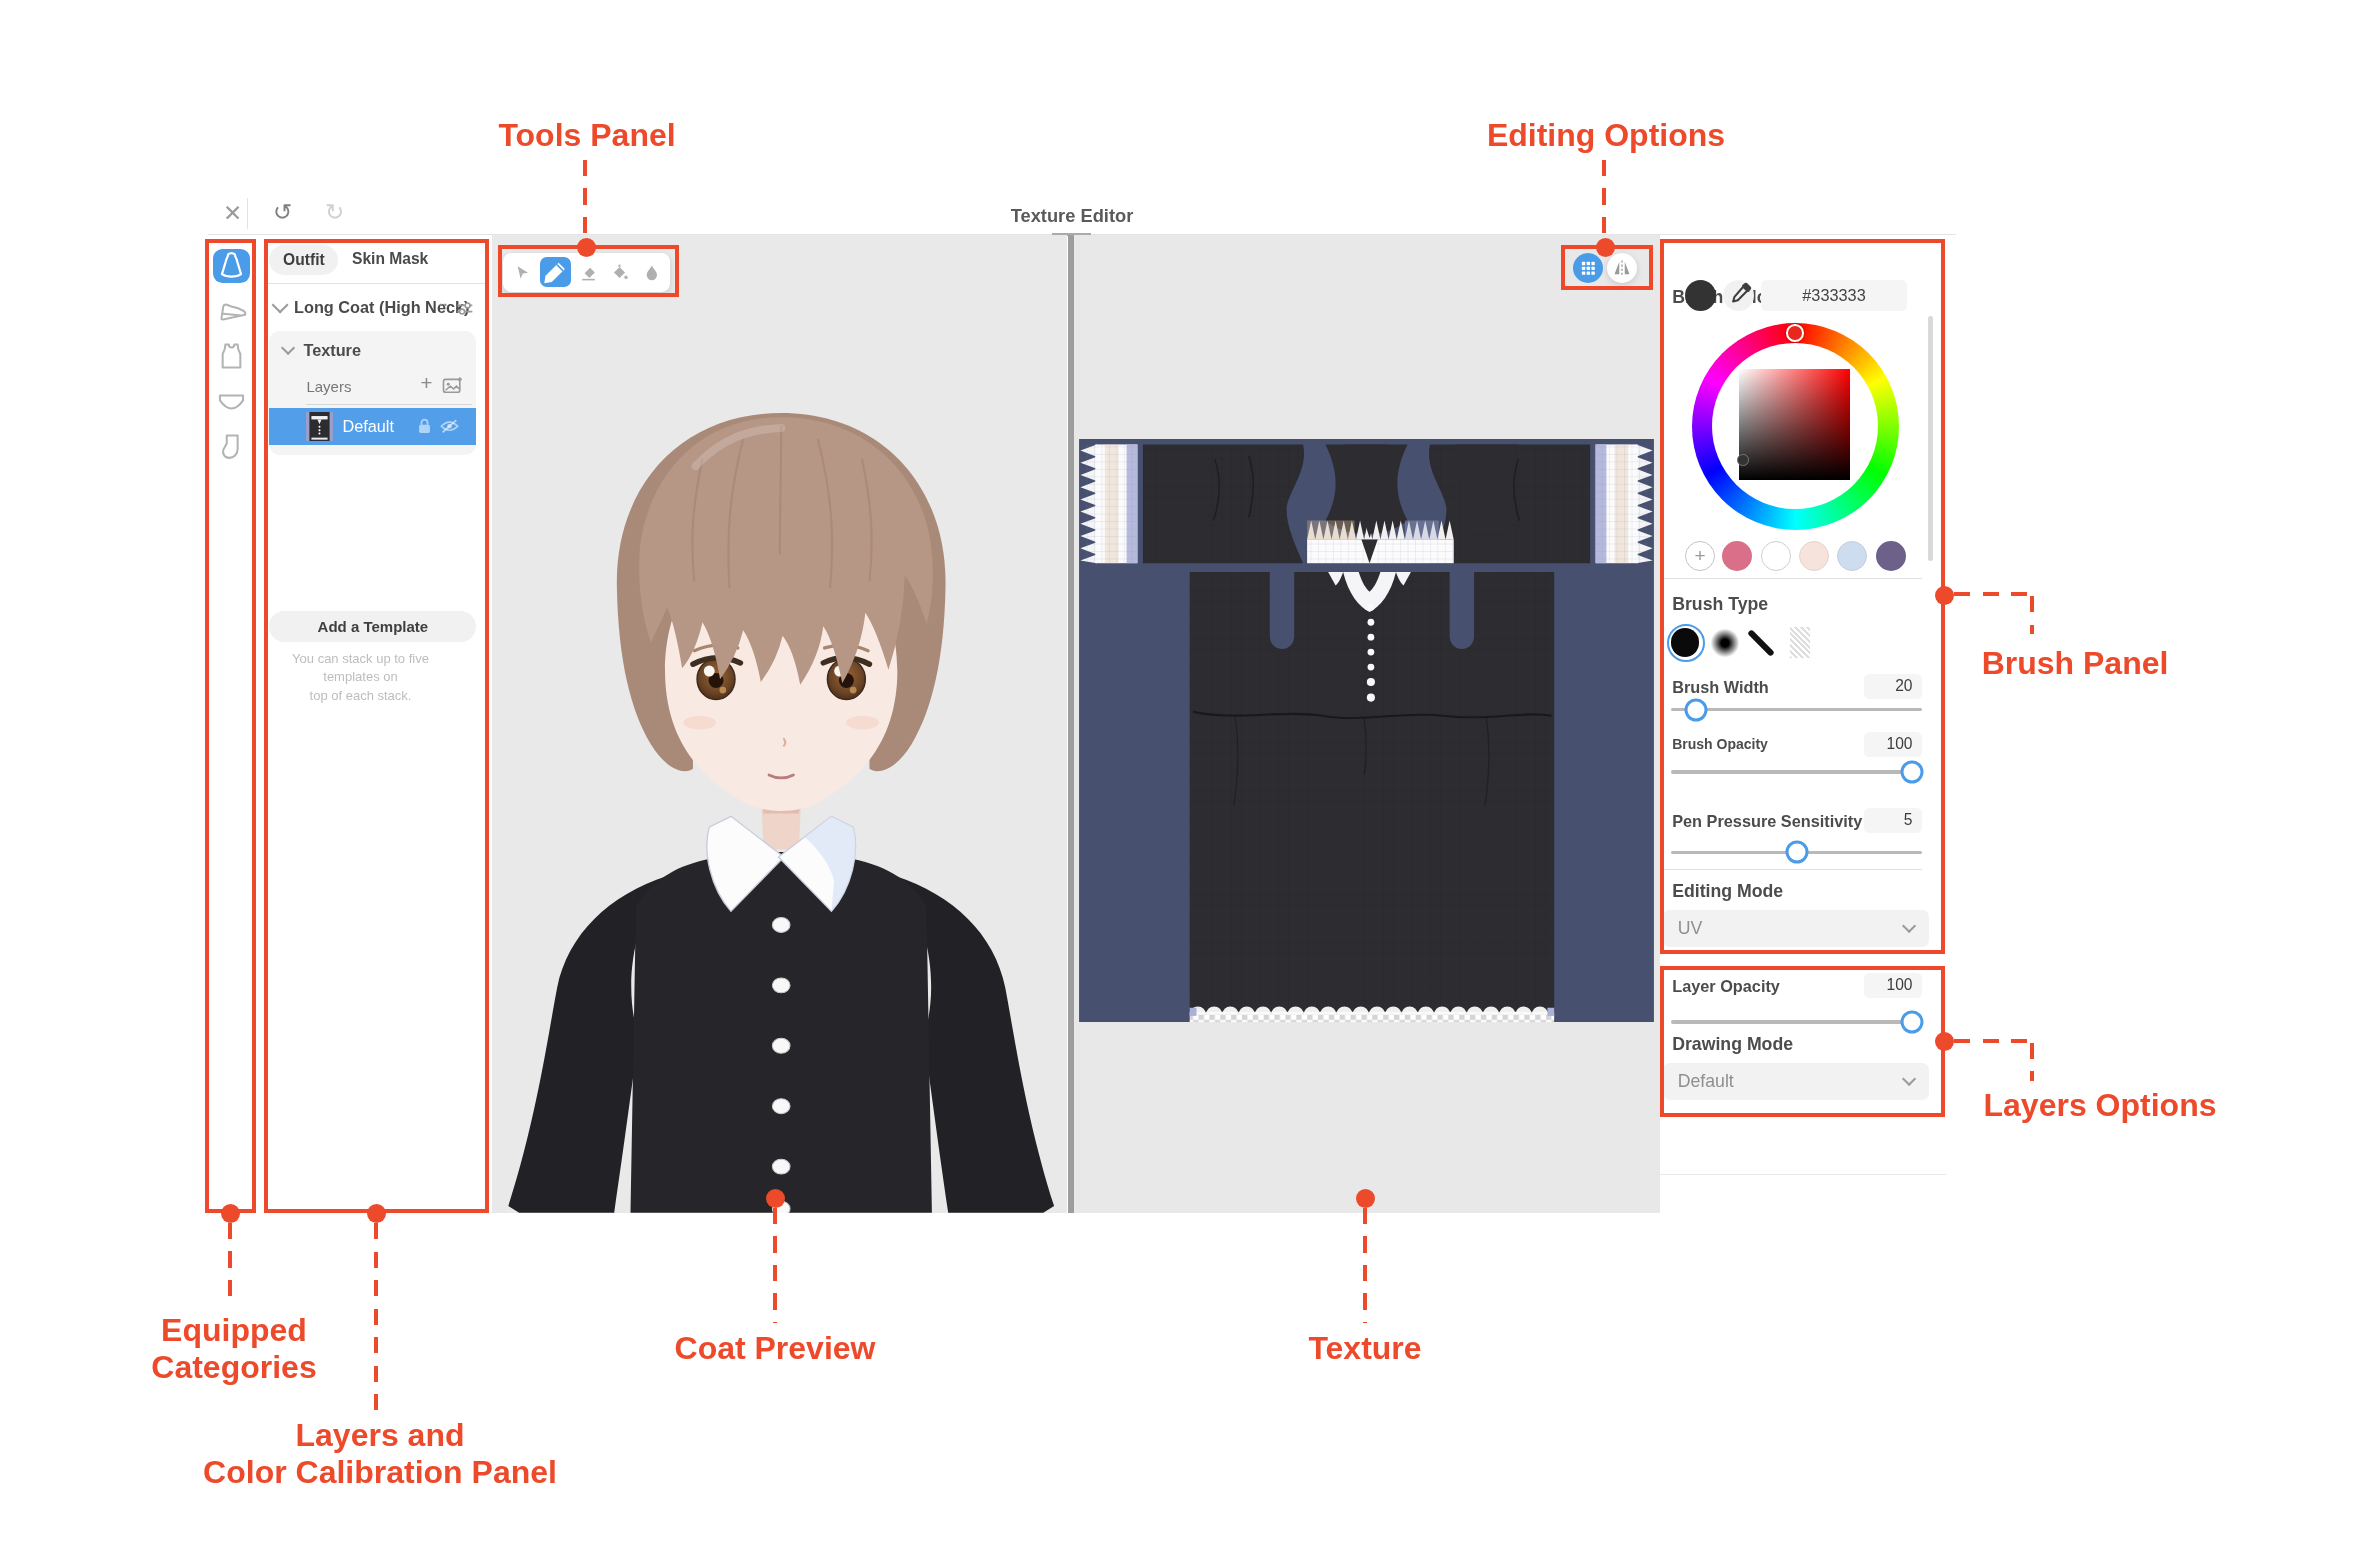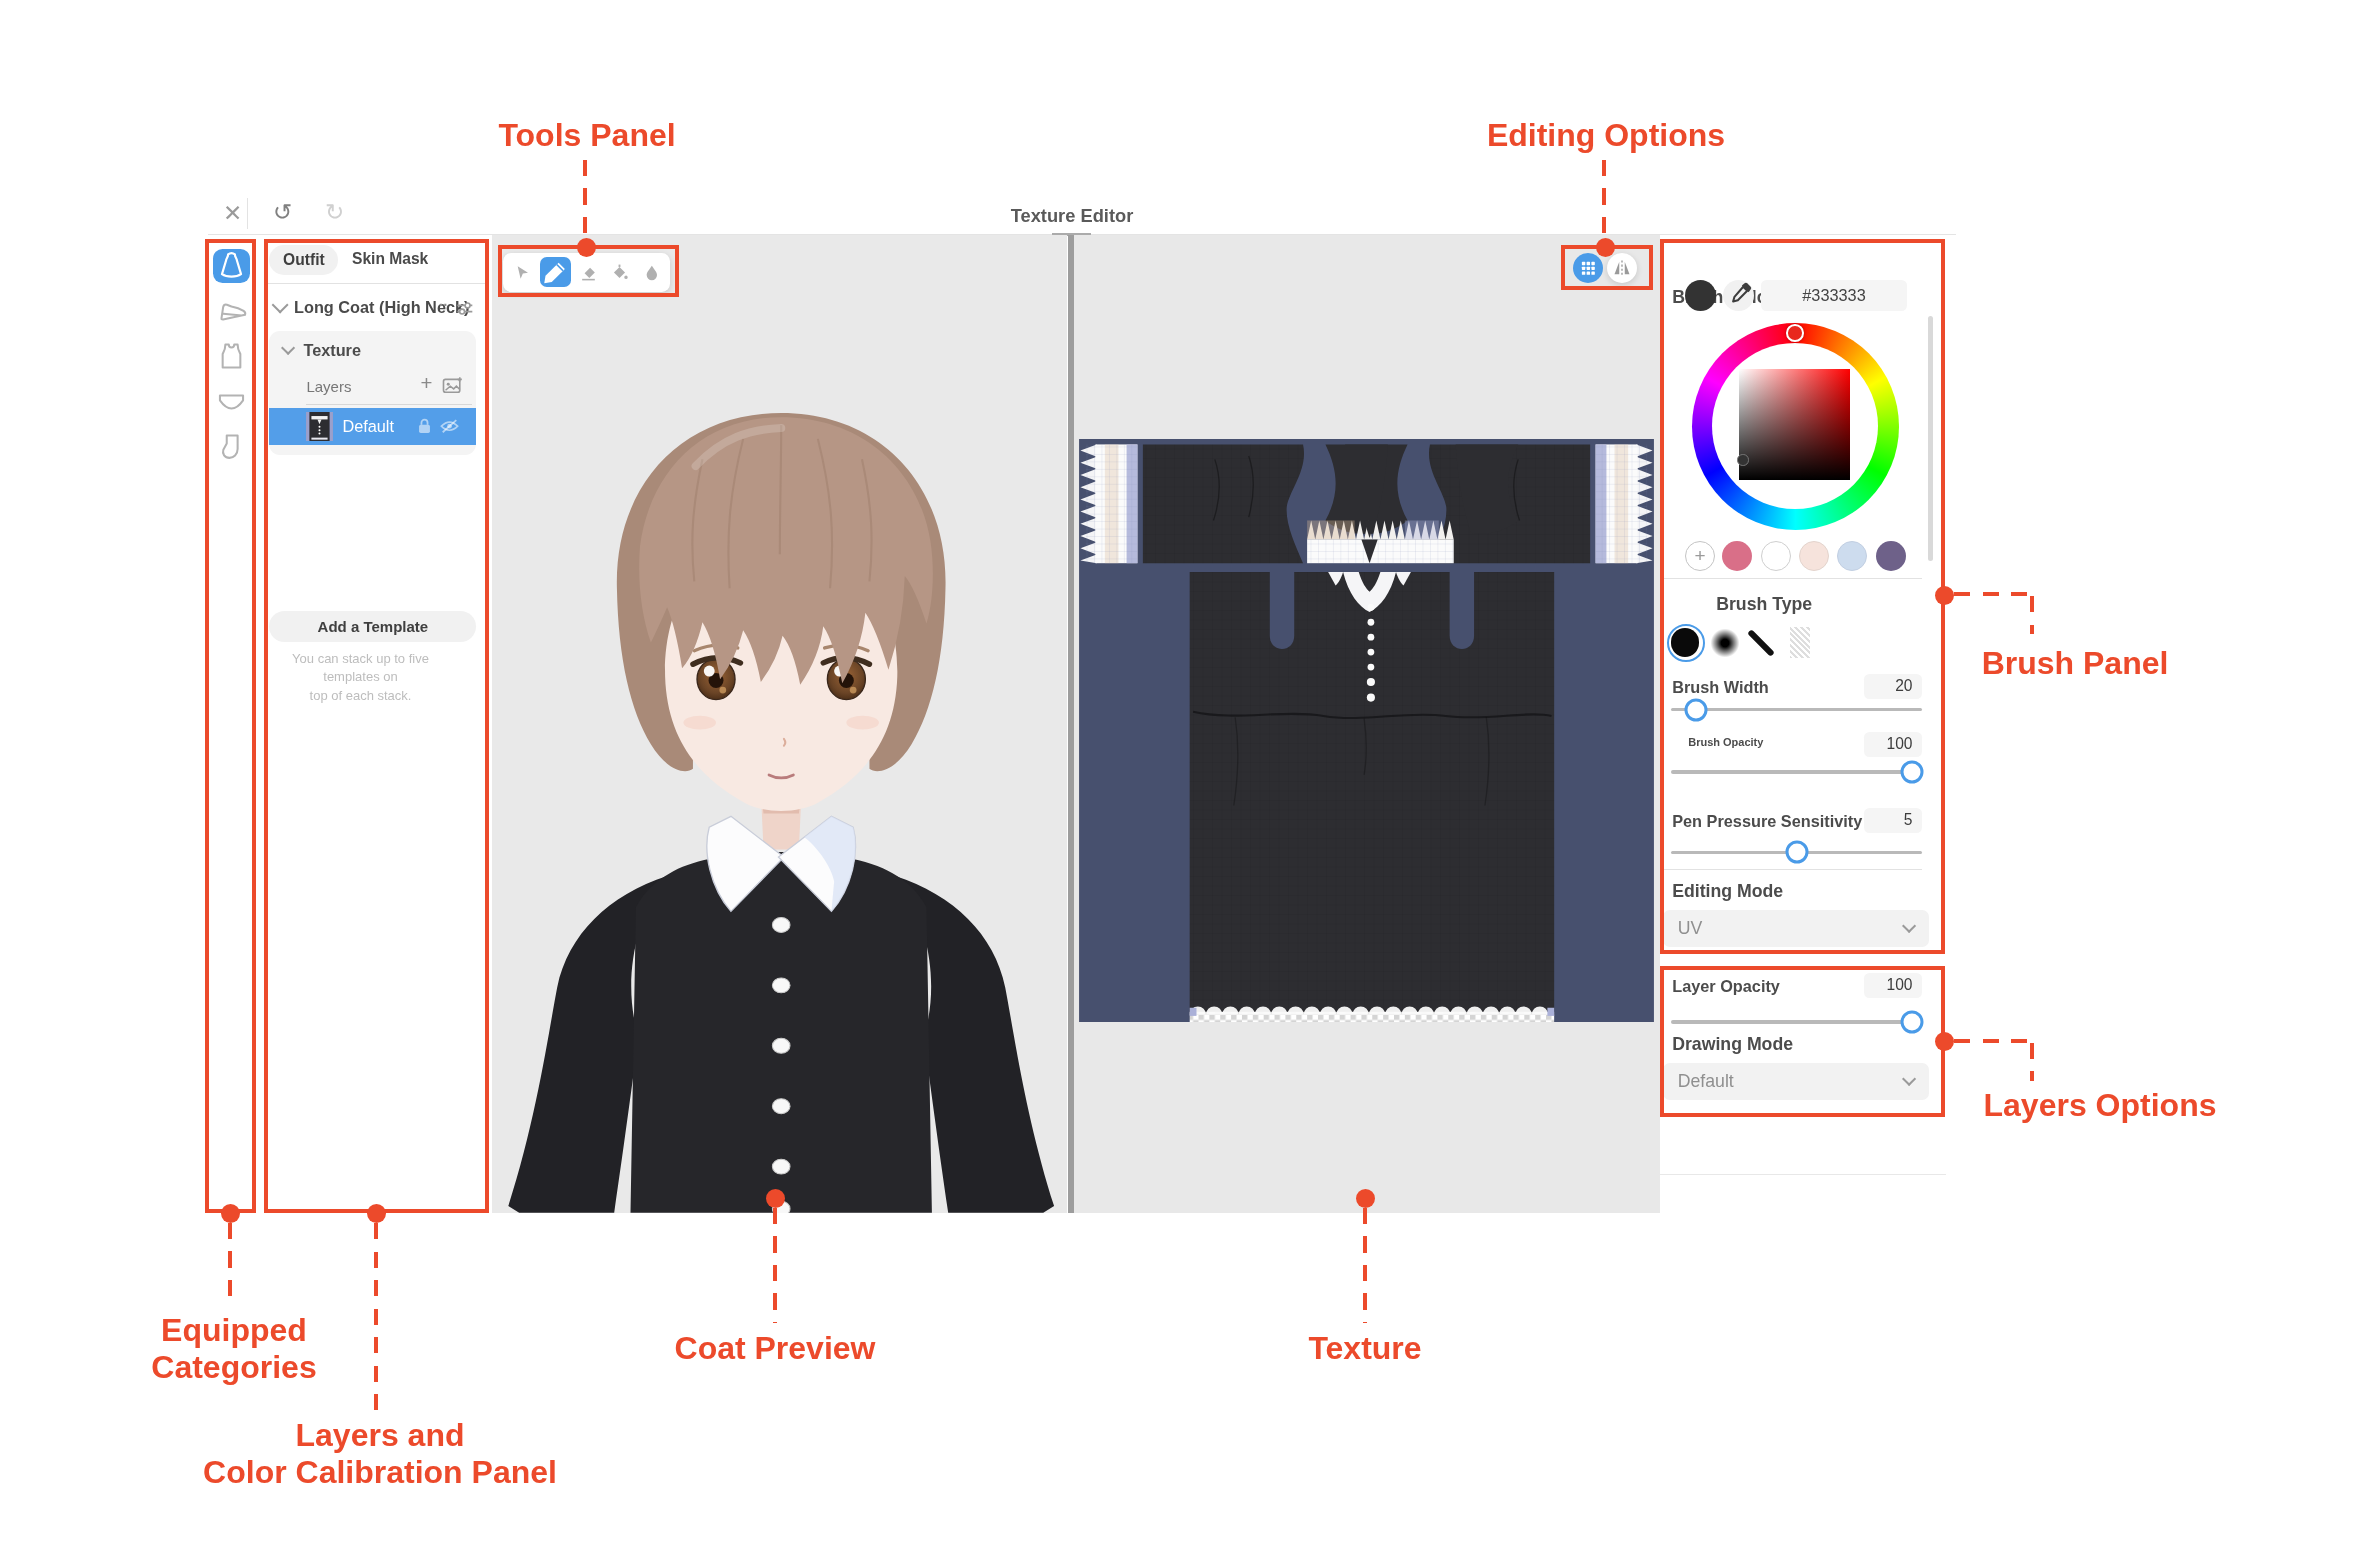--- a/index.html
+++ b/index.html
@@ -343,39 +343,39 @@
 
   <div class="abs swatch-circle" style="left:25px;top:306px;width:30px;height:30px;border:1.4px solid #c4c4c4;box-sizing:border-box;text-align:center;line-height:27px;font-size:19px;color:#9a9a9a;">+</div>
   <div class="abs swatch-circle" style="left: 62px; top: 306px; width: 30px; height: 30px; background: rgb(217, 111, 136);"></div>
   <div class="abs swatch-circle" style="left: 101px; top: 306px; width: 30px; height: 30px; border: 1.4px solid rgb(207, 207, 207); box-sizing: border-box; background: rgb(255, 255, 255);"></div>
   <div class="abs swatch-circle" style="left: 139px; top: 306px; width: 30px; height: 30px; border: 1.4px solid rgb(227, 212, 205); box-sizing: border-box; background: rgb(246, 227, 220);"></div>
   <div class="abs swatch-circle" style="left: 177px; top: 306px; width: 30px; height: 30px; border: 1.4px solid rgb(194, 207, 226); box-sizing: border-box; background: rgb(205, 220, 238);"></div>
   <div class="abs swatch-circle" style="left: 216px; top: 306px; width: 30px; height: 30px; background: rgb(110, 97, 137);"></div>
 
   <div class="abs divider-h" style="left:0;top:343px;width:262px;"></div>
 
-  <div class="abs panel-label" style="left:12.2px;top:359px;margin-left:44px;">Brush Type</div>
+  <div class="abs panel-label" style="left:12.2px;top:359px;">Brush Type</div>
   <div class="abs" style="left:6.8px;top:389px;width:38px;height:38px;border:2.7px solid #4A9BE8;border-radius:50%;box-sizing:border-box;">
     <div style="position:absolute;left:2px;top:2px;width:28.5px;height:28.5px;border-radius:50%;background:#0a0a0a;"></div>
   </div>
   <div class="abs" style="left:50px;top:393px;width:30px;height:30px;background:radial-gradient(circle,#000 18%,rgba(0,0,0,0.55) 40%,transparent 68%);"></div>
   <div class="abs" style="left:86px;top:393px;width:30px;height:30px;">
     <svg width="30" height="30" viewBox="0 0 44 44">
         <line x1="8" y1="8" x2="36" y2="36" stroke="#111" stroke-width="9" stroke-linecap="round"></line>
       </svg>
   </div>
   <div class="abs" style="left:130px;top:392px;width:20.4px;height:31px;background:repeating-linear-gradient(45deg,#dedede 0 2px,#fff 2px 4.1px),repeating-linear-gradient(-45deg,#e6e6e6 0 1.4px,transparent 1.4px 3.4px);"></div>
 
   <div class="abs panel-label" style="left:12.2px;top:443px;font-size:16.3px;">Brush Width</div>
   <div class="abs value-box" style="left:204px;top:439px;width:58px;height:24.5px;">20</div>
   <div class="abs track" style="left:11px;top:473px;width:251px;">
     <div class="thumb" style="left: 10%;"></div>
   </div>
 
-  <div class="abs panel-label" style="left:12.2px;top:501px;font-size:11px;margin-left:16px;">Brush Opacity</div>
+  <div class="abs panel-label" style="left:12.2px;top:501px;font-size:14px;">Brush Opacity</div>
   <div class="abs value-box" style="left:204px;top:497px;width:58px;height:24.5px;">100</div>
   <div class="abs track" style="left:11px;top:532px;width:251px;">
     <div class="thumb" style="left: 96%;"></div>
   </div>
 
   <div class="abs panel-label" style="left:12.2px;top:577px;font-size:16.3px;">Pen Pressure Sensitivity</div>
   <div class="abs value-box" style="left:204px;top:573px;width:58px;height:24.5px;">5</div>
   <div class="abs track" style="left:11px;top:609px;width:251px;">
     <div class="thumb" style="left: 50%;"></div>
   </div>

